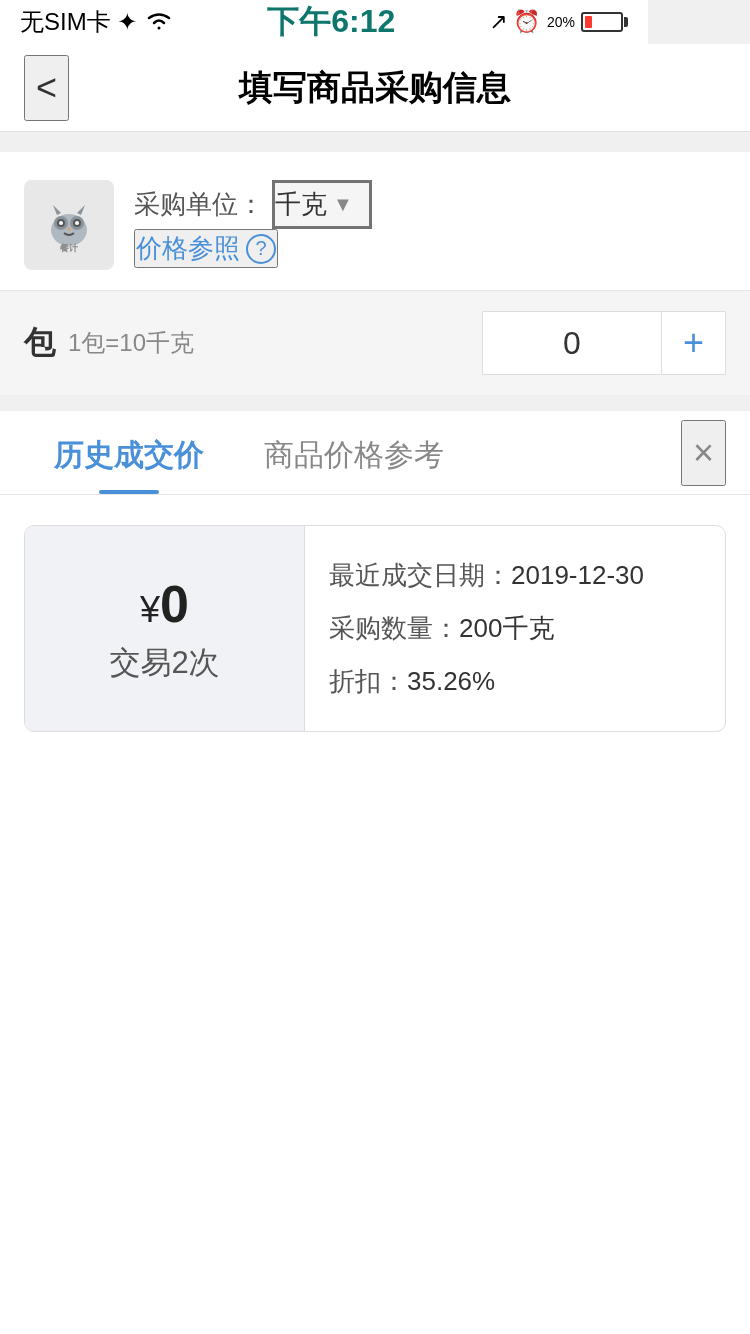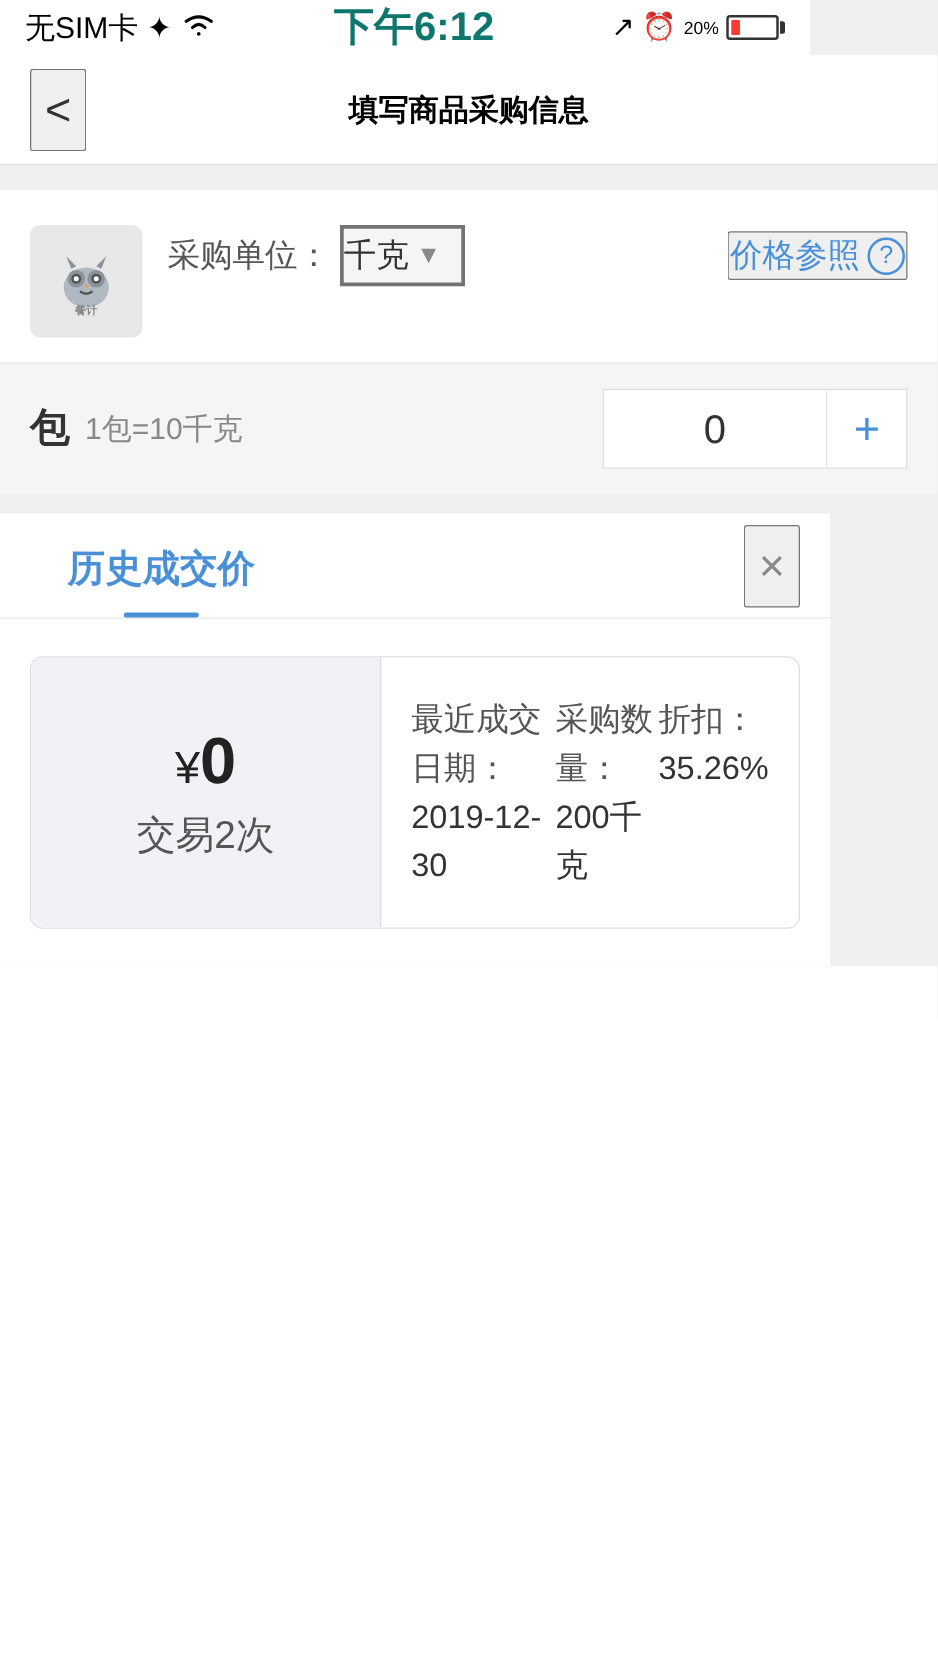--- a/index.html
+++ b/index.html
@@ -84,21 +84,21 @@
     }
     .nav-back {
       position: absolute;
       left: 24px;
       font-size: 36px;
       color: #333;
       cursor: pointer;
       padding: 10px;
     }
     .nav-title {
-      font-size: 24px;
+      font-size: 34px;
       font-weight: 600;
       color: #000;
     }
 
     
     .product-card {
       width: 750px;
       background: #fff;
       padding: 28px 24px 20px 24px;
       margin-top: 20px;
@@ -144,22 +144,23 @@
       display: flex;
       align-items: center;
       gap: 4px;
       cursor: pointer;
     }
     .edit-icon {
       font-size: 24px;
     }
     .product-unit-row {
       display: flex;
-      align-items: center;
+      align-items: flex-start;
       justify-content: space-between;
+      flex-direction: column;
     }
     .unit-label {
       font-size: 26px;
       color: #555;
       display: flex;
       align-items: center;
       gap: 8px;
     }
     .unit-selector {
       background: #f5f5f5;
@@ -246,21 +247,21 @@
       display: flex;
       align-items: center;
       justify-content: center;
       font-size: 36px;
       color: #4a90d9;
       cursor: pointer;
     }
 
     
     .tabs-panel {
-      width: 664px;
+      width: 750px;
       background: #fff;
       margin-top: 16px;
     }
     .tabs-header {
       display: flex;
       align-items: center;
       justify-content: space-between;
       border-bottom: 1px solid #e8e8e8;
       padding: 0 24px;
     }
@@ -328,22 +329,22 @@
     }
     .transaction-count {
       font-size: 31px;
       color: #555;
       margin-top: 8px;
     }
     .transaction-right {
       flex: 1;
       padding: 30px 24px;
       display: flex;
-      flex-direction: row;
-      gap: 0;
+      flex-direction: column;
+      gap: 14px;
     }
     .transaction-detail-row {
       font-size: 26px;
       color: #333;
       line-height: 1.5;
     }
     .detail-label {
       color: #555;
     }
 
@@ -438,20 +439,23 @@
     </div>
     <button class="quantity-plus-btn">+</button>
   </div>
 </div>
 
 <div class="tabs-panel">
   <div class="tabs-header">
     <div class="tabs-left">
       <div class="tab-item active">
         <span>历史成交价</span>
+      </div>
+      <div class="tab-item">
+        <span>商品价格参考</span>
       </div>
     </div>
     <button class="tabs-close">×</button>
   </div>
 
   <div class="transaction-section">
     <div class="transaction-card">
       <div class="transaction-left">
         <div class="transaction-price">
           <span class="transaction-price-symbol">¥</span><span>0</span>

